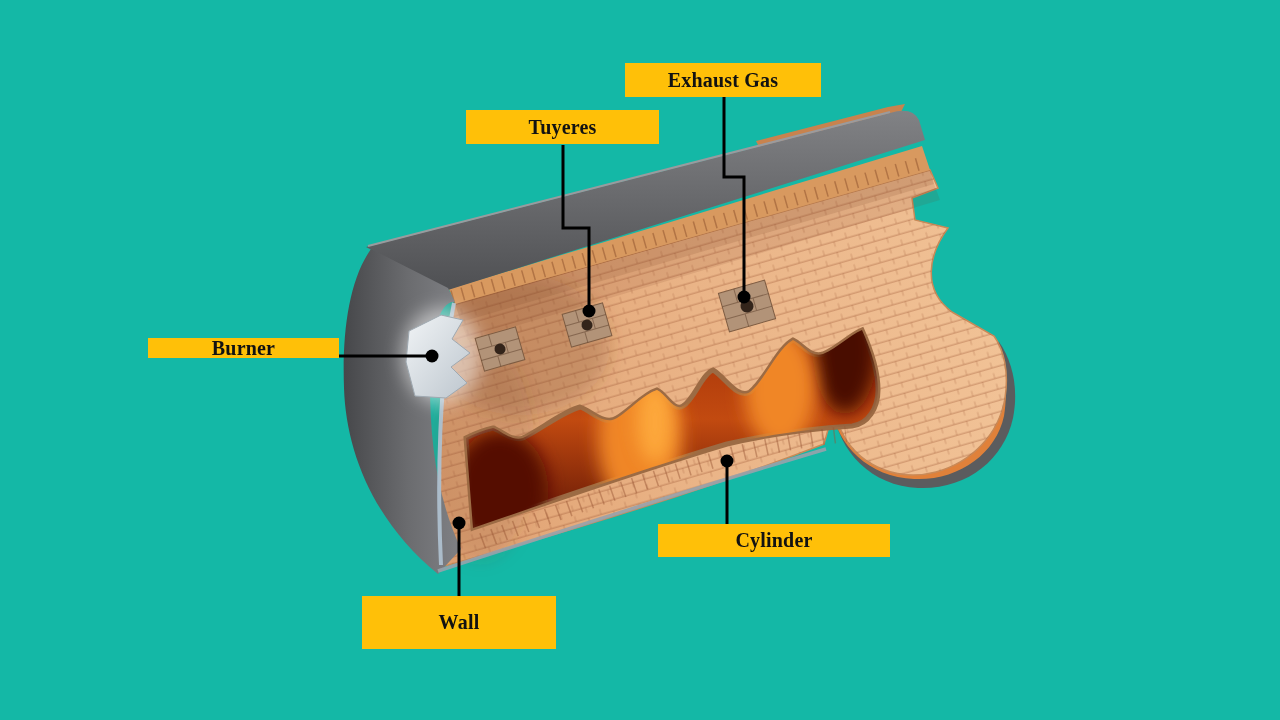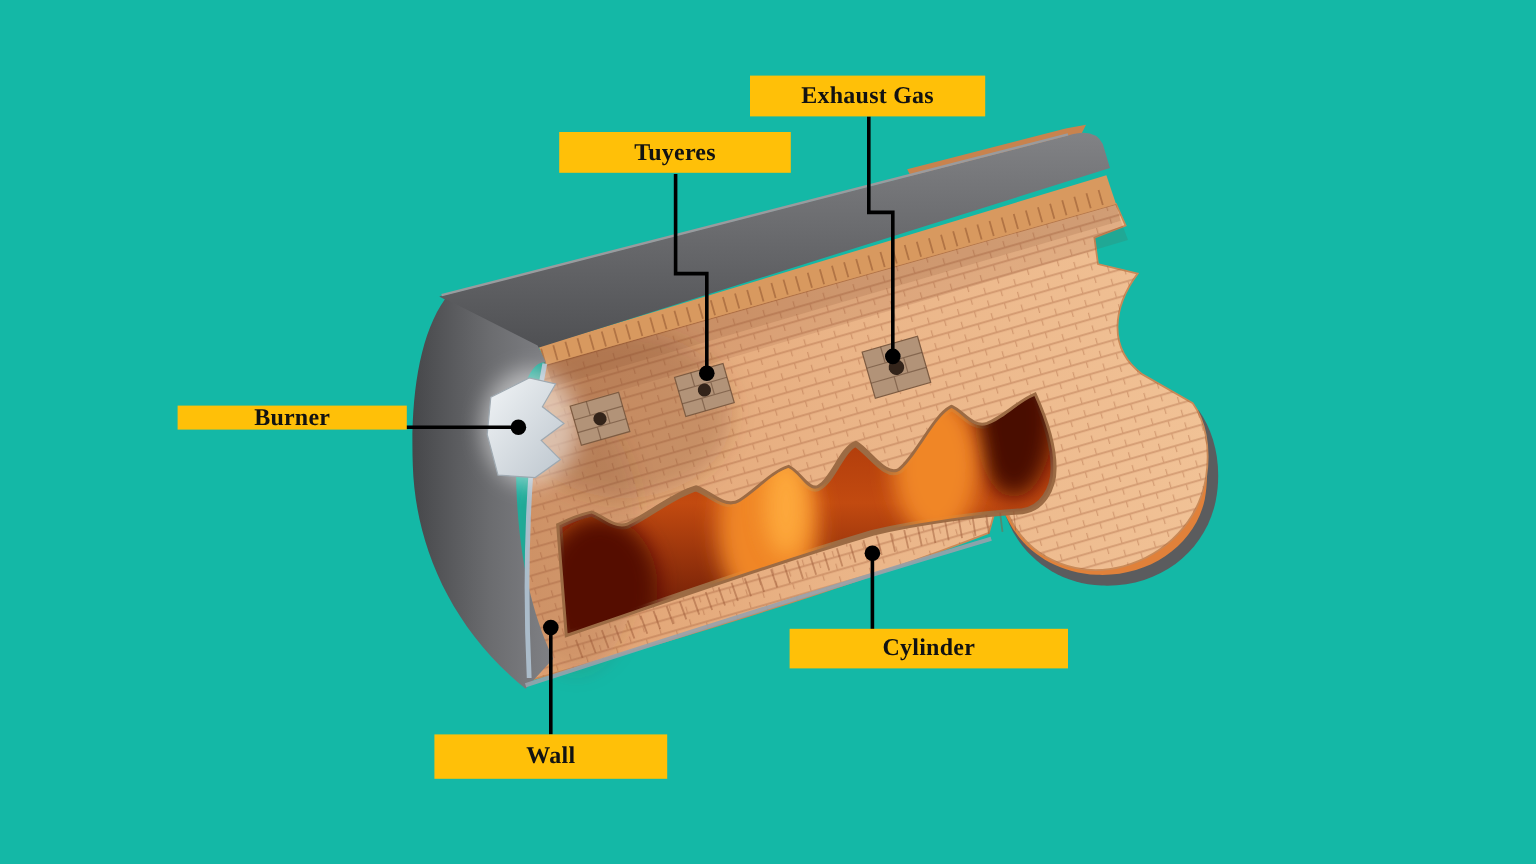--- a/index.html
+++ b/index.html
@@ -6,21 +6,21 @@
   .stage{position:relative;width:1280px;height:720px;background:#14b8a6;overflow:hidden;
          font-family:Liberation Serif, serif;}
   .stage svg{position:absolute;left:0;top:0;}
   .label{position:absolute;display:flex;align-items:center;justify-content:center;
          background:#FFC008;color:#121212;font-weight:bold;font-size:20px;
          letter-spacing:0.2px;user-select:none;}
   #label-exhaust-gas{left:625px;top:63px;width:196px;height:34px;}
   #label-tuyeres{left:466px;top:110px;width:193px;height:34px;}
   #label-burner{left:112px;top:338px;width:191px;height:20px;margin-left:36px;}
   #label-cylinder{left:658px;top:524px;width:232px;height:33px;}
-  #label-wall{left:362px;top:612px;width:194px;height:37px;}
+  #label-wall{left:362px;top:596px;width:194px;height:53px;}
 </style>
 </head>
 <body>
 
 <div class="stage">
 
   <svg width="1280" height="720" viewBox="0 0 1280 720">
     <defs>
       <linearGradient id="roofG" x1="0" y1="0" x2="0" y2="1">
         <stop offset="0" stop-color="#818285"></stop>

